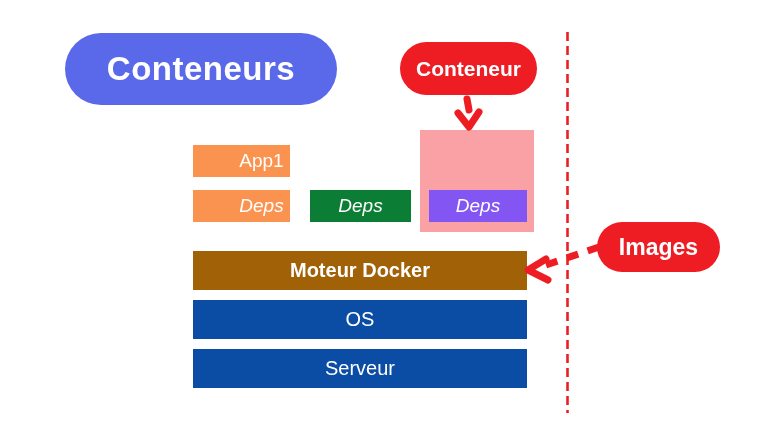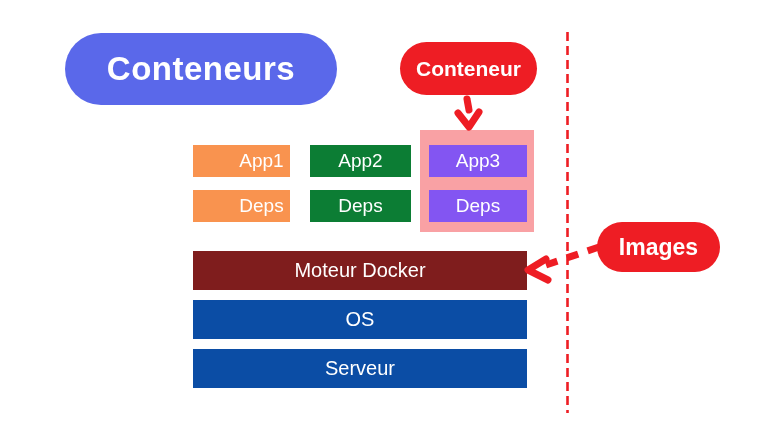--- a/index.html
+++ b/index.html
@@ -50,21 +50,21 @@
   .app-box {
     position: absolute;
     display: flex;
     align-items: center;
     justify-content: center;
     color: #ffffff;
     font-size: 19px;
     width: 97px; height: 32px;
   }
   .row1 { top: 145px; }
-  .row2 { top: 190px; }
+  .row2 { top: 190px; font-style: italic; }
   .col1 { left: 193px; padding-left: 40px; }
   .col2 { left: 310px; width: 101px; }
   .col3 { left: 429px; width: 98px; }
   .stack-bar {
     position: absolute;
     left: 193px;
     width: 334px; height: 39px;
     display: flex;
     align-items: center;
     justify-content: center;
@@ -100,35 +100,29 @@
 
   <div class="highlight-frame" style="background: rgb(249, 161, 164);"></div>
 
   <div class="app-box row1 col1" style="background: rgb(249, 147, 79);">
     <span>App1</span>
   </div>
   <div class="app-box row2 col1" style="background: rgb(249, 147, 79);">
     <span>Deps</span>
   </div>
 
-  <div class="app-box row1 col2" style="background: rgb(12, 125, 52);">
-    <span>App2</span>
-  </div>
   <div class="app-box row2 col2" style="background: rgb(12, 125, 52);">
     <span>Deps</span>
   </div>
 
-  <div class="app-box row1 col3" style="background: rgb(131, 85, 242);">
-    <span>App3</span>
-  </div>
   <div class="app-box row2 col3" style="background: rgb(131, 85, 242);">
     <span>Deps</span>
   </div>
 
-  <div class="stack-bar bar1" style="background: #7f1d1d;">
+  <div class="stack-bar bar1" style="background: #a16207; font-weight: bold;">
     <span>Moteur Docker</span>
   </div>
   <div class="stack-bar bar3" style="background: rgb(11, 77, 165);">
     <span>Serveur</span>
   </div>
   <div class="stack-bar bar2" style="background: rgb(11, 77, 165);">
     <span>OS</span>
   </div>
 
   <div class="pill images-pill" style="background: rgb(238, 29, 36);">

